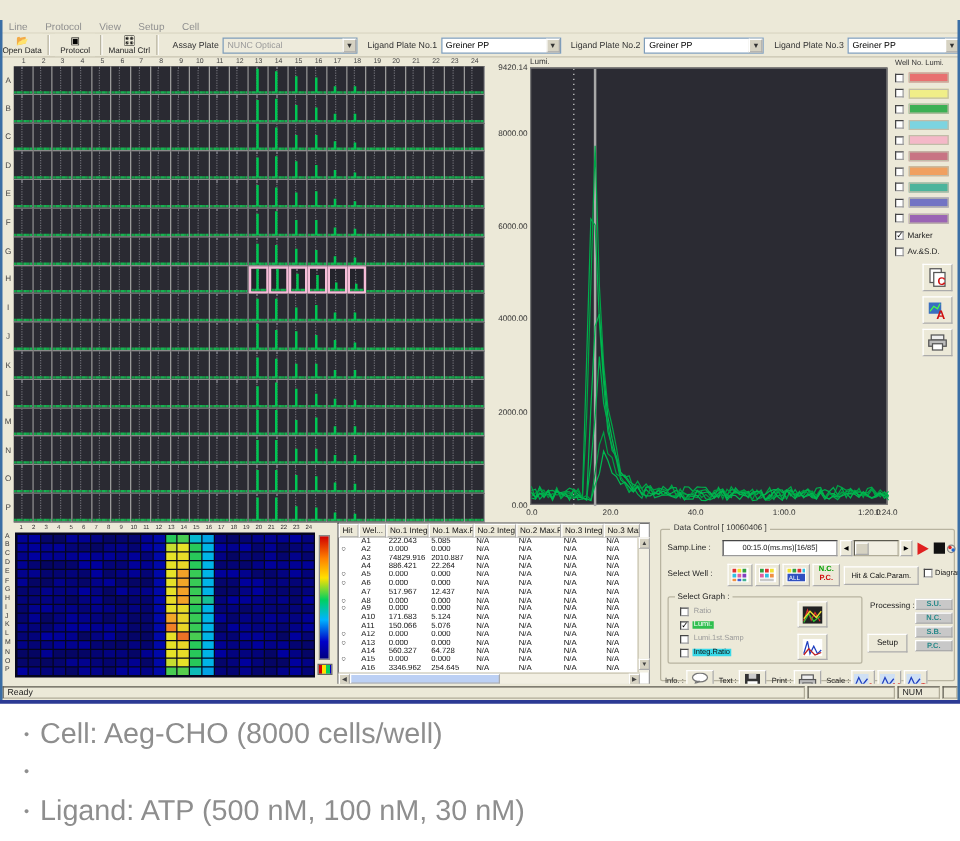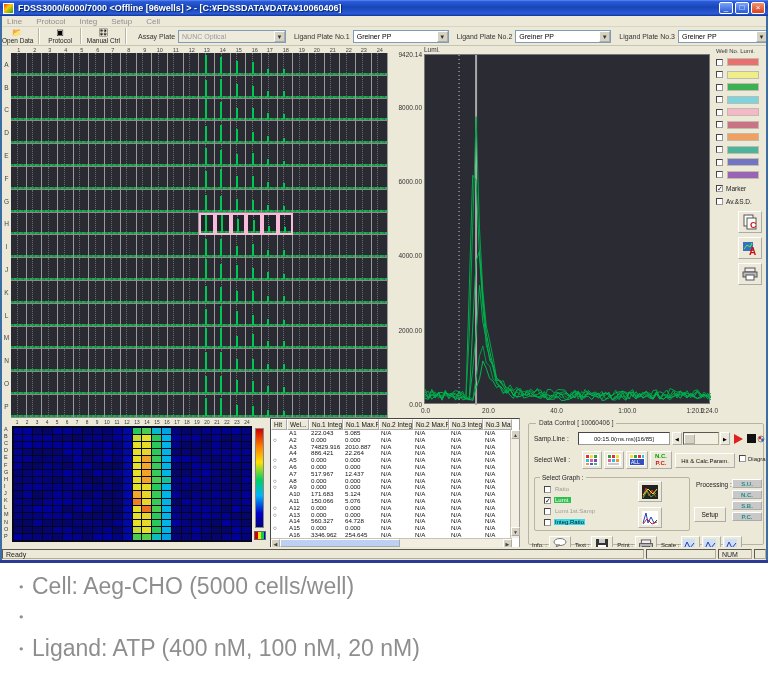--- a/index.html
+++ b/index.html
@@ -149,32 +149,25 @@
   .capline { display:flex; align-items:baseline; height:31px; }
   .capline .bullet { color:#8e8e8e; font-size:20px; width:22px; text-align:center; }
   .capline .captext { color:#8e8e8e; font-size:23px; letter-spacing:0px; }
 </style>
 </head>
 <body>
 
 <div id="stage">
   <div id="screen">
 
-    <div id="titlebar">
-      <div class="appicon"></div>
-      <div class="ttl">FDSS3000/6000/7000 &lt;Offline [96wells] &gt; - [C:¥FDSSDATA¥DATA¥10060406]</div>
-      <div class="winbtn">_</div>
-      <div class="winbtn">□</div>
-      <div class="winbtn close">×</div>
-    </div>
 
     <div id="menubar">
         <span>Line</span>
         <span>Protocol</span>
-        <span>Integ</span>
+        <span>View</span>
         <span>Setup</span>
         <span>Cell</span>
       </div>
 
     <div id="toolbar">
       <div class="tbtn">
         <div class="ticon">📂</div>
         <span class="tlabel">Open Data</span>
       </div>
       <div class="tsep"></div>
@@ -2864,23 +2857,23 @@
       <div class="spanel" style="width:12px"></div>
     </div>
 
     <div class="framestrip" style="left:0;top:16px;width:2px;height:545px;"></div>
     <div class="framestrip" style="right:0;top:16px;width:2px;height:545px;"></div>
   </div>
 
   <div id="caption">
       <div class="capline">
         <span class="bullet">・</span>
-        <span class="captext">Cell: Aeg-CHO (5000 cells/well)</span>
+        <span class="captext">Cell: Aeg-CHO (8000 cells/well)</span>
       </div>
       <div class="capline">
         <span class="bullet">・</span>
       </div>
       <div class="capline">
         <span class="bullet">・</span>
-        <span class="captext">Ligand: ATP (400 nM, 100 nM, 20 nM)</span>
+        <span class="captext">Ligand: ATP (500 nM, 100 nM, 30 nM)</span>
       </div>
     </div>
 </div>
 
 </body></html>

